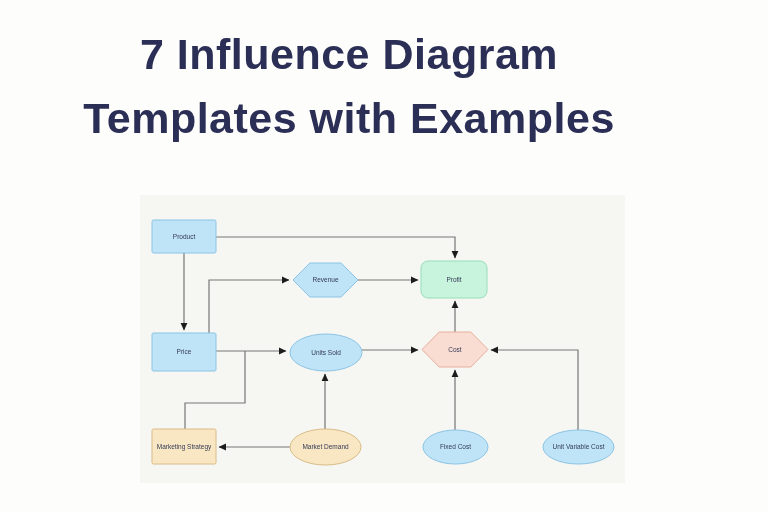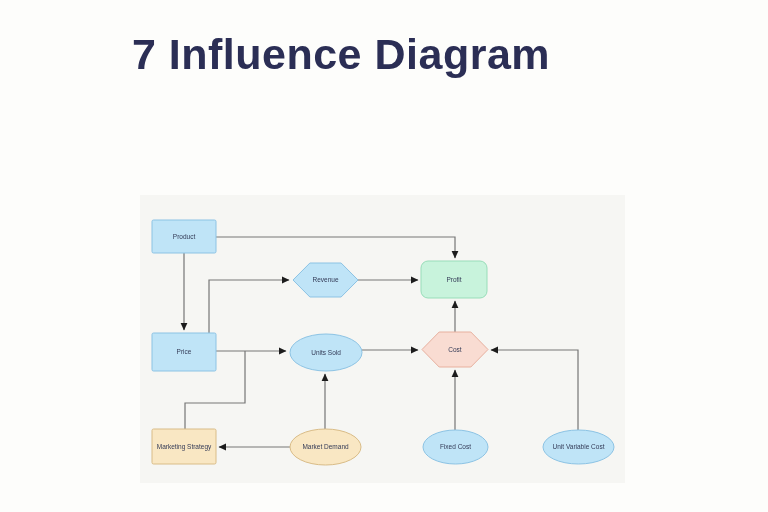--- a/index.html
+++ b/index.html
@@ -6,21 +6,21 @@
   body {
     width: 768px; height: 512px;
     overflow: hidden; position: relative;
     font-family: "Liberation Sans", sans-serif;
   }
   .page {
     position: absolute; inset: 0;
     width: 768px; height: 512px;
   }
   .title {
-    position: absolute; top: 22px; left: 5px;
+    position: absolute; top: 22px; left: 13px;
     width: 672px; margin: 0;
     text-align: center;
     font-size: 43px; line-height: 64px; font-weight: bold;
     letter-spacing: 0.5px;
   }
   .title .line { display: block; }
   .diagram-wrap {
     position: absolute; left: 130px; top: 190px;
     width: 510px; height: 300px;
   }
@@ -33,20 +33,21 @@
     font-family: "Liberation Sans", sans-serif;
     font-size: 6.5px;
   }
 </style>
 </head>
 <body style="background: rgb(253, 253, 251);">
 
 <div class="page">
   <h1 class="title" style="color: rgb(43, 46, 85);">
     <span class="line">7 Influence Diagram</span>
+    <span class="line">Templates with Examples</span>
   </h1>
   <div class="diagram-wrap">
     <div class="canvas-bg" style="background: rgb(246, 246, 243);"></div>
     <svg id="diagram-svg" width="510" height="300" viewBox="0 0 510 300" xmlns="http://www.w3.org/2000/svg">
         <defs>
           <marker id="arrowhead" markerWidth="7" markerHeight="7" refX="6" refY="3.5" orient="auto">
             <path d="M0,0.6 L6.4,3.5 L0,6.4 Z" fill="#1c1c1c"></path>
           </marker>
         </defs>
         <polyline points="86,47 325,47 325,68" fill="none" stroke="#767676" stroke-width="1.2" marker-end="url(#arrowhead)"></polyline>

